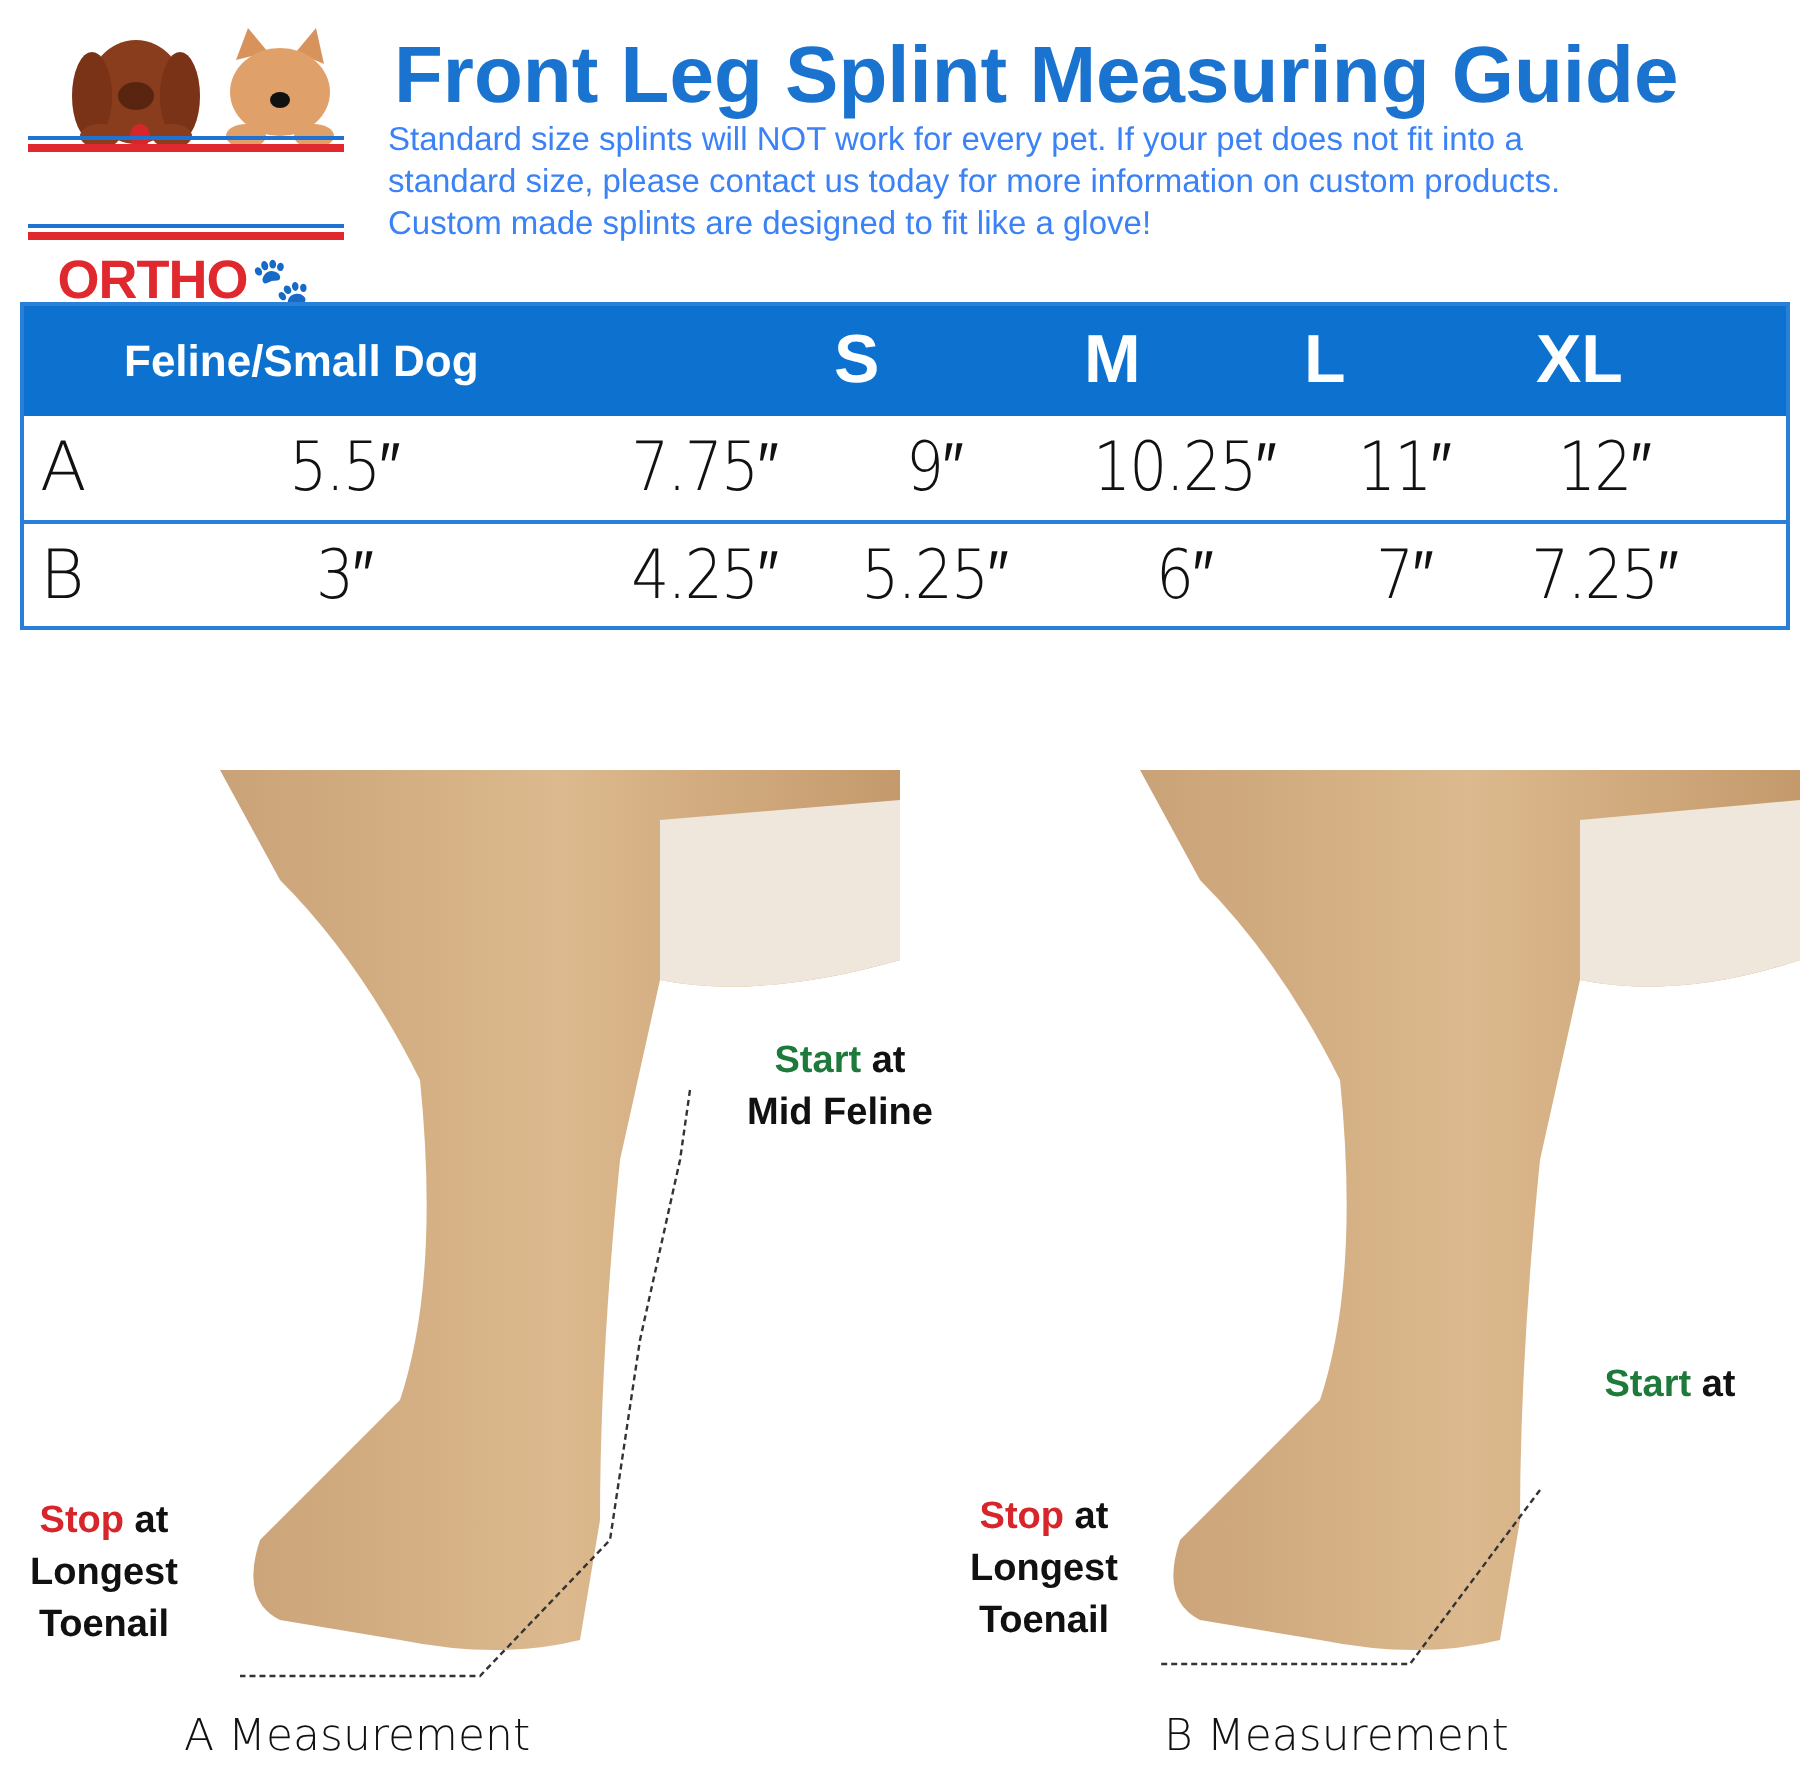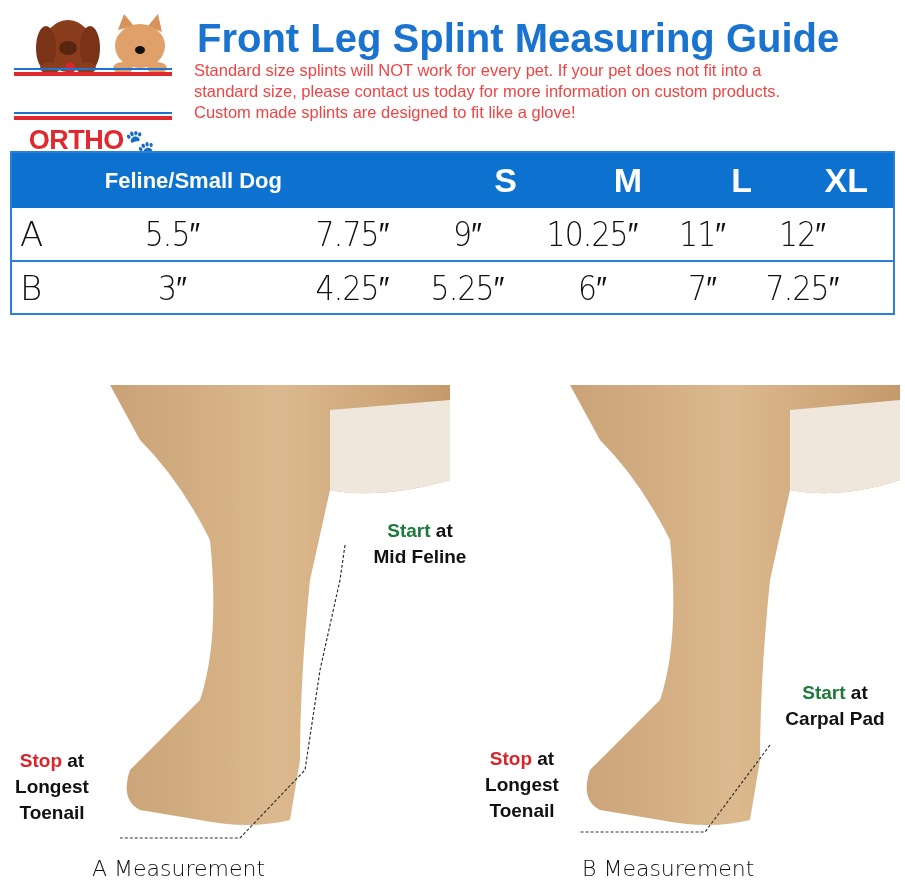--- a/index.html
+++ b/index.html
@@ -5,26 +5,26 @@
   html,body{margin:0;padding:0;background:#fff;}
   body{width:905px;height:886px;position:relative;overflow:hidden;font-family:"Liberation Sans",sans-serif;}
   .abs{position:absolute;}
   
   .logo{left:10px;top:8px;width:166px;height:118px;}
   .logo-text{position:absolute;left:0;top:70px;width:166px;text-align:center;font-family:"Liberation Sans",sans-serif;font-weight:bold;font-size:27px;color:#e0282f;letter-spacing:-0.5px;margin-top:47px;}
   .paw{display:inline-block;color:#1e73d2;font-size:24px;vertical-align:middle;margin:0 2px;}
   .stripe{position:absolute;left:4px;width:158px;}
   
   .title{left:197px;top:16px;font-size:40px;font-weight:bold;color:#1a74cf;white-space:nowrap;}
-  .desc{left:194px;top:60px;width:705px;font-size:16.5px;line-height:21px;color:#ef4444;}
+  .desc{left:194px;top:60px;width:705px;font-size:16.5px;line-height:21px;color:#3b82f6;}
   .desc div{white-space:nowrap;}
   
   .tbl{left:10px;top:151px;width:885px;height:164px;border:2px solid #2a7fd6;box-sizing:border-box;}
   .thead{position:absolute;left:0;top:0;width:100%;height:55px;background:#0d72cf;}
-  .th{position:absolute;top:0;height:55px;line-height:55px;color:#fff;font-weight:bold;text-align:right;}
+  .th{position:absolute;top:0;height:55px;line-height:55px;color:#fff;font-weight:bold;text-align:left;}
   .th.small{font-size:22px;}
   .th.big{font-size:34px;}
   .row{position:absolute;left:0;width:100%;height:52px;}
   .row.r1{top:55px;border-bottom:2px solid #2a7fd6;}
   .row.r2{top:109px;}
   .cell{position:absolute;top:0;height:52px;line-height:52px;font-size:34px;color:#111;text-align:center;font-family:"DejaVu Sans",sans-serif;font-weight:300;letter-spacing:-1px;transform:scaleX(0.88);}
   .cell.lbl{left:8px;text-align:left;transform:none;}
   
   .leg{position:absolute;}
   .label{position:absolute;font-weight:bold;font-size:19px;line-height:26px;color:#111;text-align:center;}
@@ -123,20 +123,19 @@
 </div>
 <div class="label" style="left:0;top:748px;width:104px">
   <div><span class="red">Stop</span><span> at</span></div>
   <div>Longest</div>
   <div>Toenail</div>
 </div>
 <div class="caption" style="left:92px;top:856px">A Measurement</div>
 
 <div class="label" style="left:770px;top:680px;width:130px">
   <div><span class="green">Start</span><span> at</span></div>
-  <div>Carpal Pad</div>
 </div>
 <div class="label" style="left:470px;top:746px;width:104px">
   <div><span class="red">Stop</span><span> at</span></div>
   <div>Longest</div>
   <div>Toenail</div>
 </div>
 <div class="caption" style="left:582px;top:856px">B Measurement</div>
 
 </body></html>

